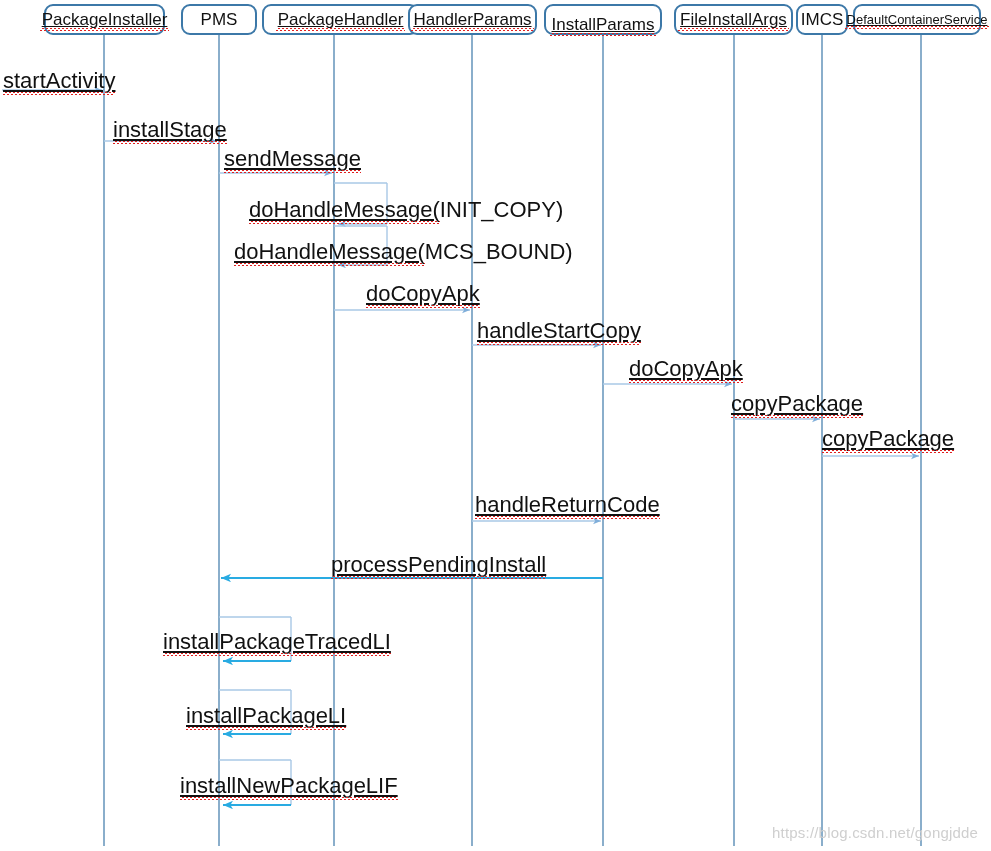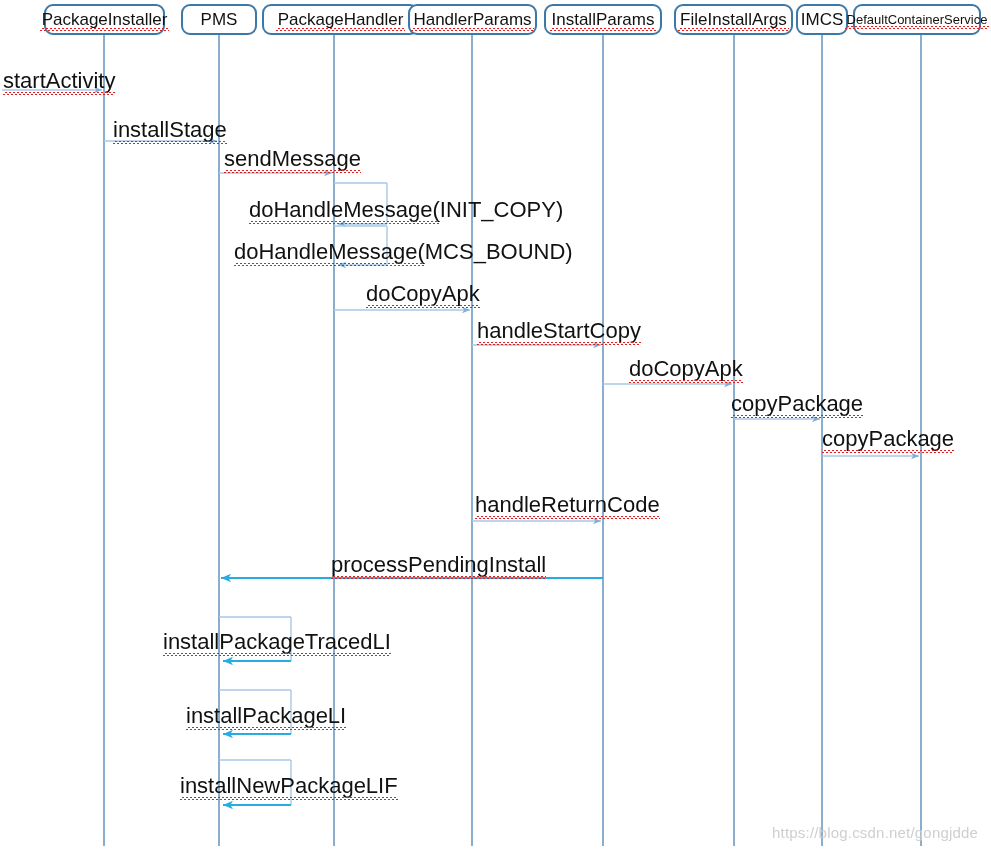--- a/index.html
+++ b/index.html
@@ -40,20 +40,21 @@
     line-height:1;
     white-space:nowrap;
     padding:0 2px;
     position:relative;
   }
   .participant.small .plabel{ font-size:13px; }
   
   .squig{
     position:relative;
     display:inline-block;
+    text-decoration:underline;
   }
   .squig::after{
     content:"";
     position:absolute;
     left:0; right:0;
     bottom:-3px;
     height:3px;
     background-image:
       radial-gradient(circle at 1px 2.6px, #e02020 0.9px, transparent 1.1px),
       radial-gradient(circle at 3px 0.4px, #e02020 0.9px, transparent 1.1px);
@@ -172,21 +173,21 @@
       </div>
       <div class="participant" style="left: 181px; width: 76px;">
         <span class="plabel">PMS</span>
       </div>
       <div class="participant" style="left: 262px; width: 157px;">
         <span class="plabel squig">PackageHandler</span>
       </div>
       <div class="participant" style="left: 408px; width: 129px;">
         <span class="plabel squig">HandlerParams</span>
       </div>
-      <div class="participant" style="left: 544px; width: 118px;">
+      <div class="participant" style="left: 544px; width: 118px; align-items: flex-end;">
         <span class="plabel squig">InstallParams</span>
       </div>
       <div class="participant" style="left: 674px; width: 119px;">
         <span class="plabel squig">FileInstallArgs</span>
       </div>
       <div class="participant" style="left: 796px; width: 52px;">
         <span class="plabel">IMCS</span>
       </div>
       <div class="participant small" style="left: 853px; width: 128px;">
         <span class="plabel squig">DefaultContainerService</span>

